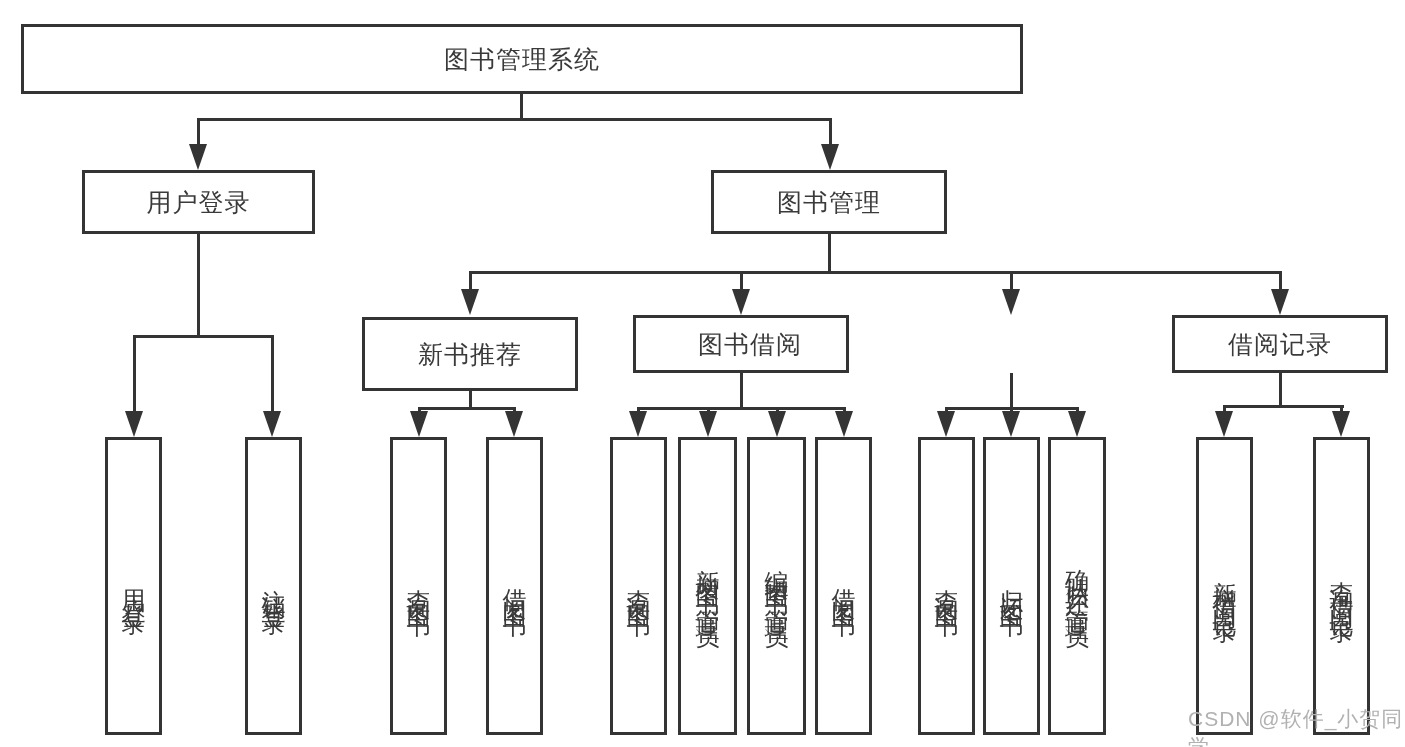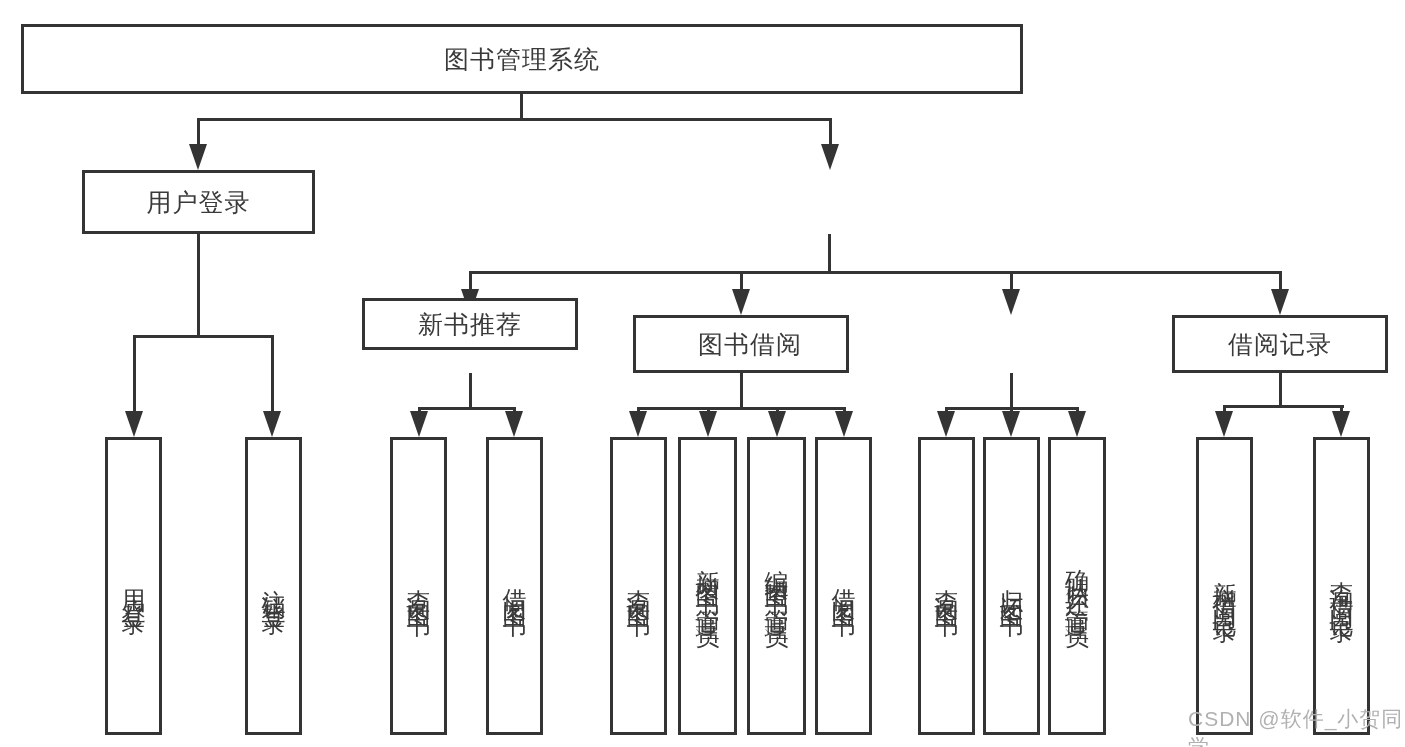--- a/index.html
+++ b/index.html
@@ -93,22 +93,25 @@
   <div class="line" style="left:1340px;top:405px;width:3px;height:10px;"></div>
   <div class="arrowhead" style="left:1332px;top:411px;"></div>
 
   <div class="hbox" style="left:21px;top:14px;width:1002px;height:70px;margin-top:10px;">
     <span>图书管理系统</span>
   </div>
 
   <div class="hbox" style="left:82px;top:170px;width:233px;height:64px;">
     <span>用户登录</span>
   </div>
+  <div class="hbox" style="left:711px;top:170px;width:236px;height:64px;">
+    <span>图书管理</span>
+  </div>
 
-  <div class="hbox" style="left:362px;top:298px;width:216px;height:52px;">
+  <div class="hbox" style="left:362px;top:317px;width:216px;height:74px;">
     <span>新书推荐</span>
   </div>
   <div class="hbox" style="left:633px;top:315px;width:216px;height:58px;padding-left:18px;">
     <span>图书借阅</span>
   </div>
   <div class="hbox" style="left:1172px;top:315px;width:216px;height:58px;">
     <span>借阅记录</span>
   </div>
 
   <div class="vbox" style="left:105px;">

